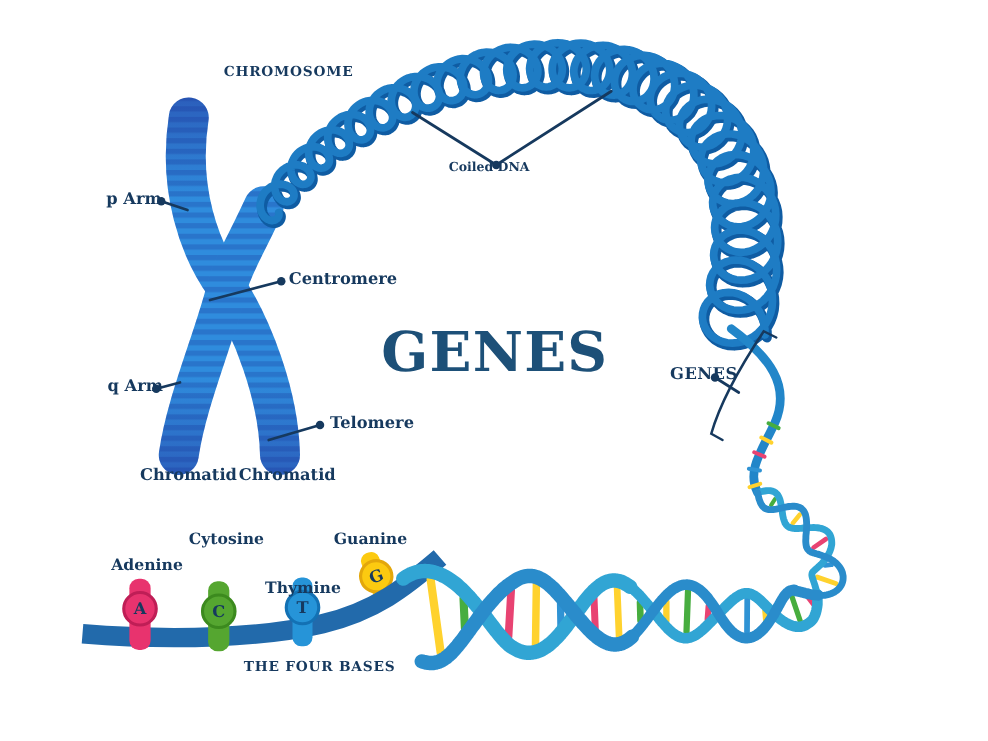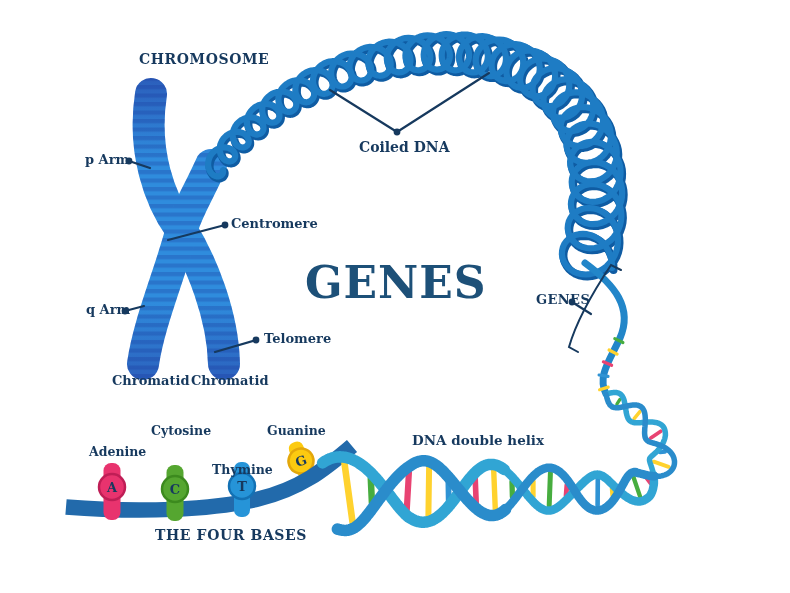--- a/index.html
+++ b/index.html
@@ -2,21 +2,21 @@
 <html style="--label: #16395e; --title: #1d5078; --bg: #ffffff;"><head>
 <meta charset="utf-8">
 <style>
   html,body{margin:0;padding:0;background:#fff;}
   .stage{position:relative;width:790px;height:593px;background:var(--bg,#fff);overflow:hidden;
          font-family:"DejaVu Serif",serif;}
   svg{position:absolute;left:0;top:0;}
   .lbl{position:absolute;font-weight:700;color:var(--label,#16395e);font-size:13px;
        white-space:nowrap;line-height:1.1;}
   .lbl.small{font-size:12.5px;}
-  .lbl.caps{letter-spacing:.6px;font-size:14px;}
+  .lbl.caps{letter-spacing:.6px;font-size:11px;margin-left:40px;}
   .title{position:absolute;font-weight:700;color:var(--title,#1d5078);font-size:44px;
          letter-spacing:1px;line-height:1;}
 </style>
 </head>
 <body>
 
 <div class="stage">
   <svg id="art" width="790" height="593" viewBox="0 0 790 593">
     <defs id="art-defs">
         <linearGradient id="chromGrad" x1="0" y1="70" x2="0" y2="392" gradientUnits="userSpaceOnUse">
@@ -123,22 +123,21 @@
       </g>
   </svg>
 
   <div class="lbl caps" style="left:139px;top:52px">CHROMOSOME</div>
   <div class="lbl" style="left:85px;top:153px">p Arm</div>
   <div class="lbl" style="left:86px;top:303px">q Arm</div>
   <div class="lbl" style="left:231px;top:217px">Centromere</div>
   <div class="lbl" style="left:264px;top:332px">Telomere</div>
   <div class="lbl" style="left:112px;top:374px">Chromatid</div>
   <div class="lbl" style="left:191px;top:374px">Chromatid</div>
-  <div class="lbl" style="left:359px;top:140px;font-size:14px">Coiled DNA</div>
+  <div class="lbl" style="left:359px;top:129px;font-size:10px">Coiled DNA</div>
   <div class="title" style="left:305px;top:261px">GENES</div>
   <div class="lbl" style="left:536px;top:293px;letter-spacing:.4px">GENES</div>
-  <div class="lbl" style="left:412px;top:433px;font-size:13.5px">DNA double helix</div>
   <div class="lbl caps" style="left:155px;top:528px">THE FOUR BASES</div>
   <div class="lbl small" style="left:89px;top:445px">Adenine</div>
   <div class="lbl small" style="left:151px;top:424px">Cytosine</div>
   <div class="lbl small" style="left:212px;top:463px">Thymine</div>
   <div class="lbl small" style="left:267px;top:424px">Guanine</div>
 </div>
 
 </body></html>

